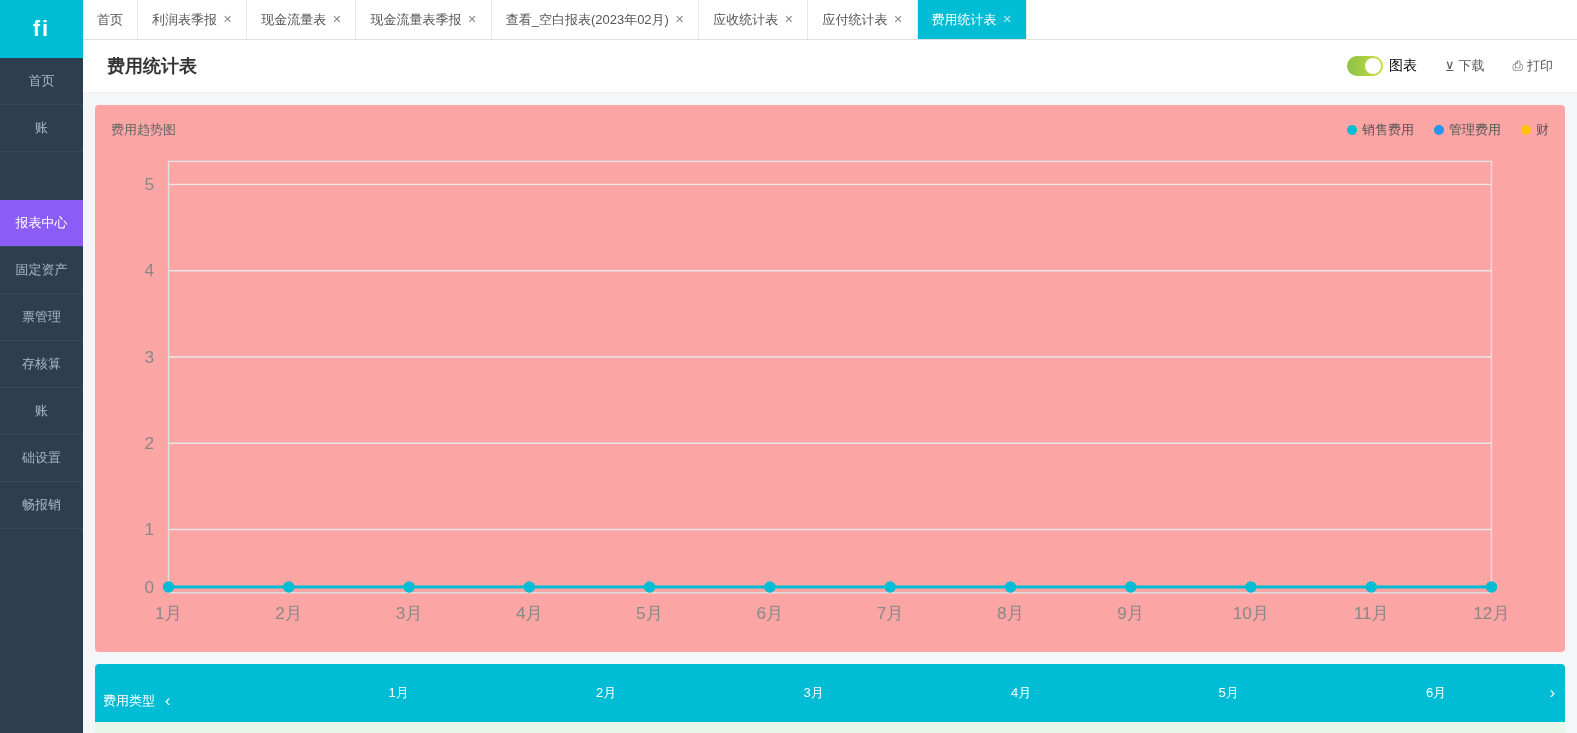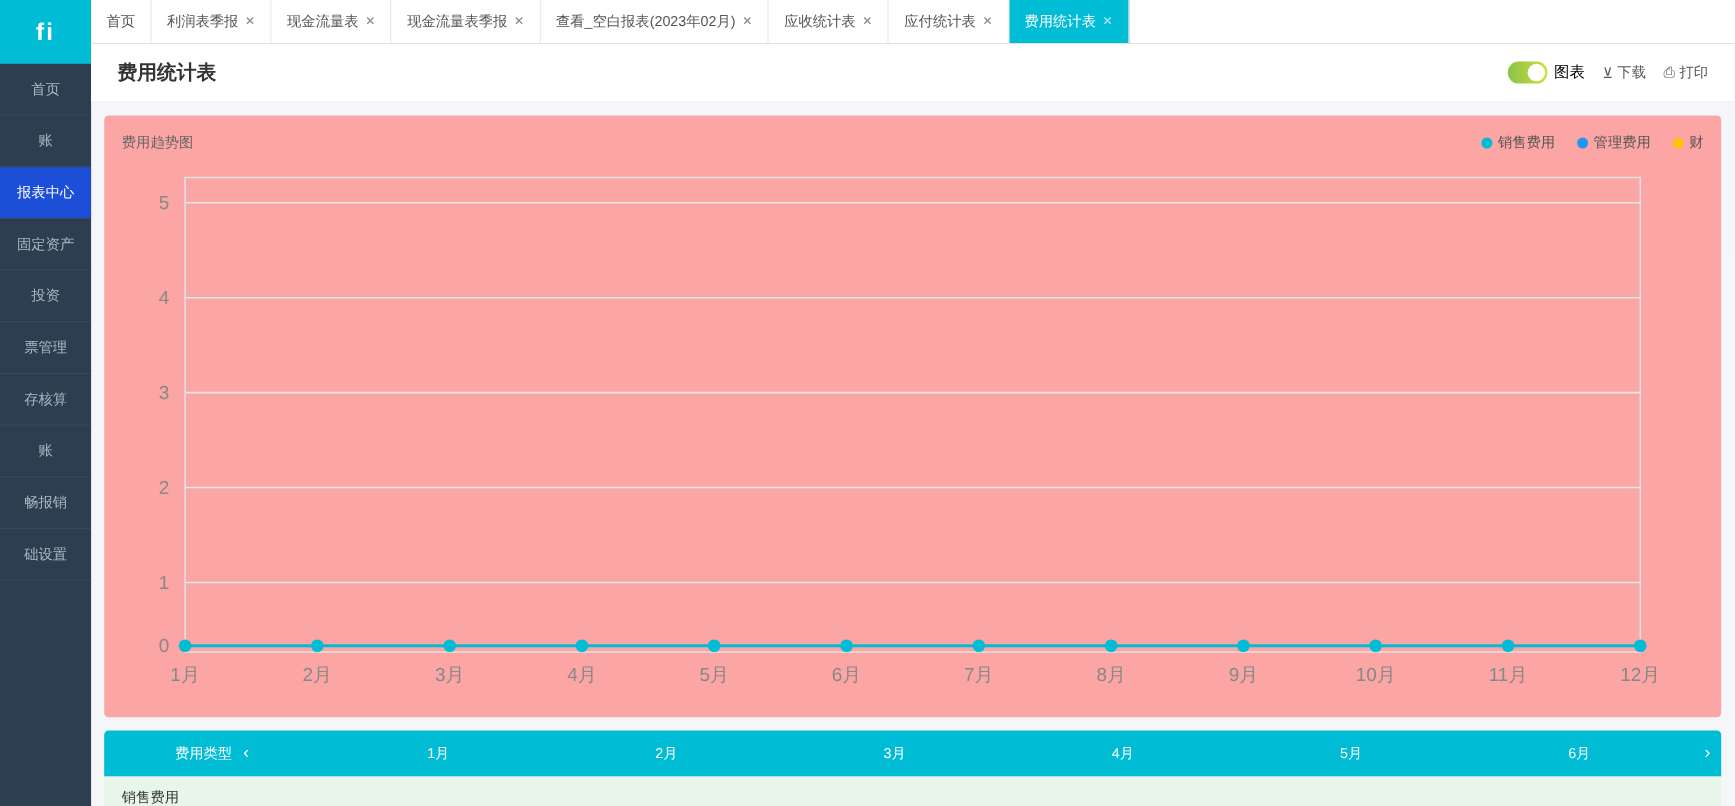--- a/index.html
+++ b/index.html
@@ -26,21 +26,21 @@
       letter-spacing: 2px;
     }
     .sidebar-item {
       padding: 14px 0;
       text-align: center;
       color: #aab8c2;
       font-size: 13px;
       cursor: pointer;
       border-bottom: 1px solid #3a4a5c;
     }
-    .sidebar-item.active { background: #1d4ed8; color: #fff; }
+    .sidebar-item.active { background: #8b5cf6; color: #fff; margin-top: 48px; }
 
     
     .main {
       flex: 1;
       display: flex;
       flex-direction: column;
       overflow: hidden;
       background: #f5f6fa;
     }
 
@@ -95,21 +95,21 @@
       flex-shrink: 0;
     }
     .page-title {
       font-size: 18px;
       font-weight: bold;
       color: #333;
     }
     .header-actions {
       display: flex;
       align-items: center;
-      gap: 16px;
+      gap: 28px;
     }
     .toggle-wrap {
       display: flex;
       align-items: center;
       gap: 6px;
     }
     .toggle {
       width: 36px;
       height: 20px;
       background: linear-gradient(to right, #8bc34a, #cddc39);
@@ -187,21 +187,21 @@
       border-radius: 4px 4px 0 0;
       overflow: hidden;
     }
     .th-cell {
       color: white;
       font-size: 13px;
       padding: 12px 8px;
       text-align: center;
       font-weight: 500;
     }
-    .th-cell.type-col { width: 200px; display: flex; align-items: center; justify-content: center; gap: 6px; }
+    .th-cell.type-col { width: 200px; display: flex; align-items: center; gap: 6px; margin-top: 16px; }
     .th-cell.month-col { flex: 1; }
     .th-cell.total-col { width: 120px; }
     .nav-arrow {
       color: white;
       cursor: pointer;
       font-size: 16px;
       padding: 0 4px;
     }
     .table-row {
       background: #e8f5e9;
@@ -221,26 +221,25 @@
   </style>
 </head>
 <body>
 
 <div class="sidebar">
   <div class="sidebar-logo">fi</div>
   <div class="sidebar-item">首页</div>
   <div class="sidebar-item">账</div>
   <div class="sidebar-item active">报表中心</div>
   <div class="sidebar-item">固定资产</div>
-  <div class="sidebar-item">投资</div>
   <div class="sidebar-item">票管理</div>
   <div class="sidebar-item">存核算</div>
   <div class="sidebar-item">账</div>
+  <div class="sidebar-item">础设置</div>
   <div class="sidebar-item">畅报销</div>
-  <div class="sidebar-item">础设置</div>
 </div>
 
 <div class="main">
 
   <div class="tabs-bar">
     <div class="tab">首页</div>
     <div class="tab">
       <span>利润表季报</span>
       <span class="close-icon">✕</span>
     </div>

